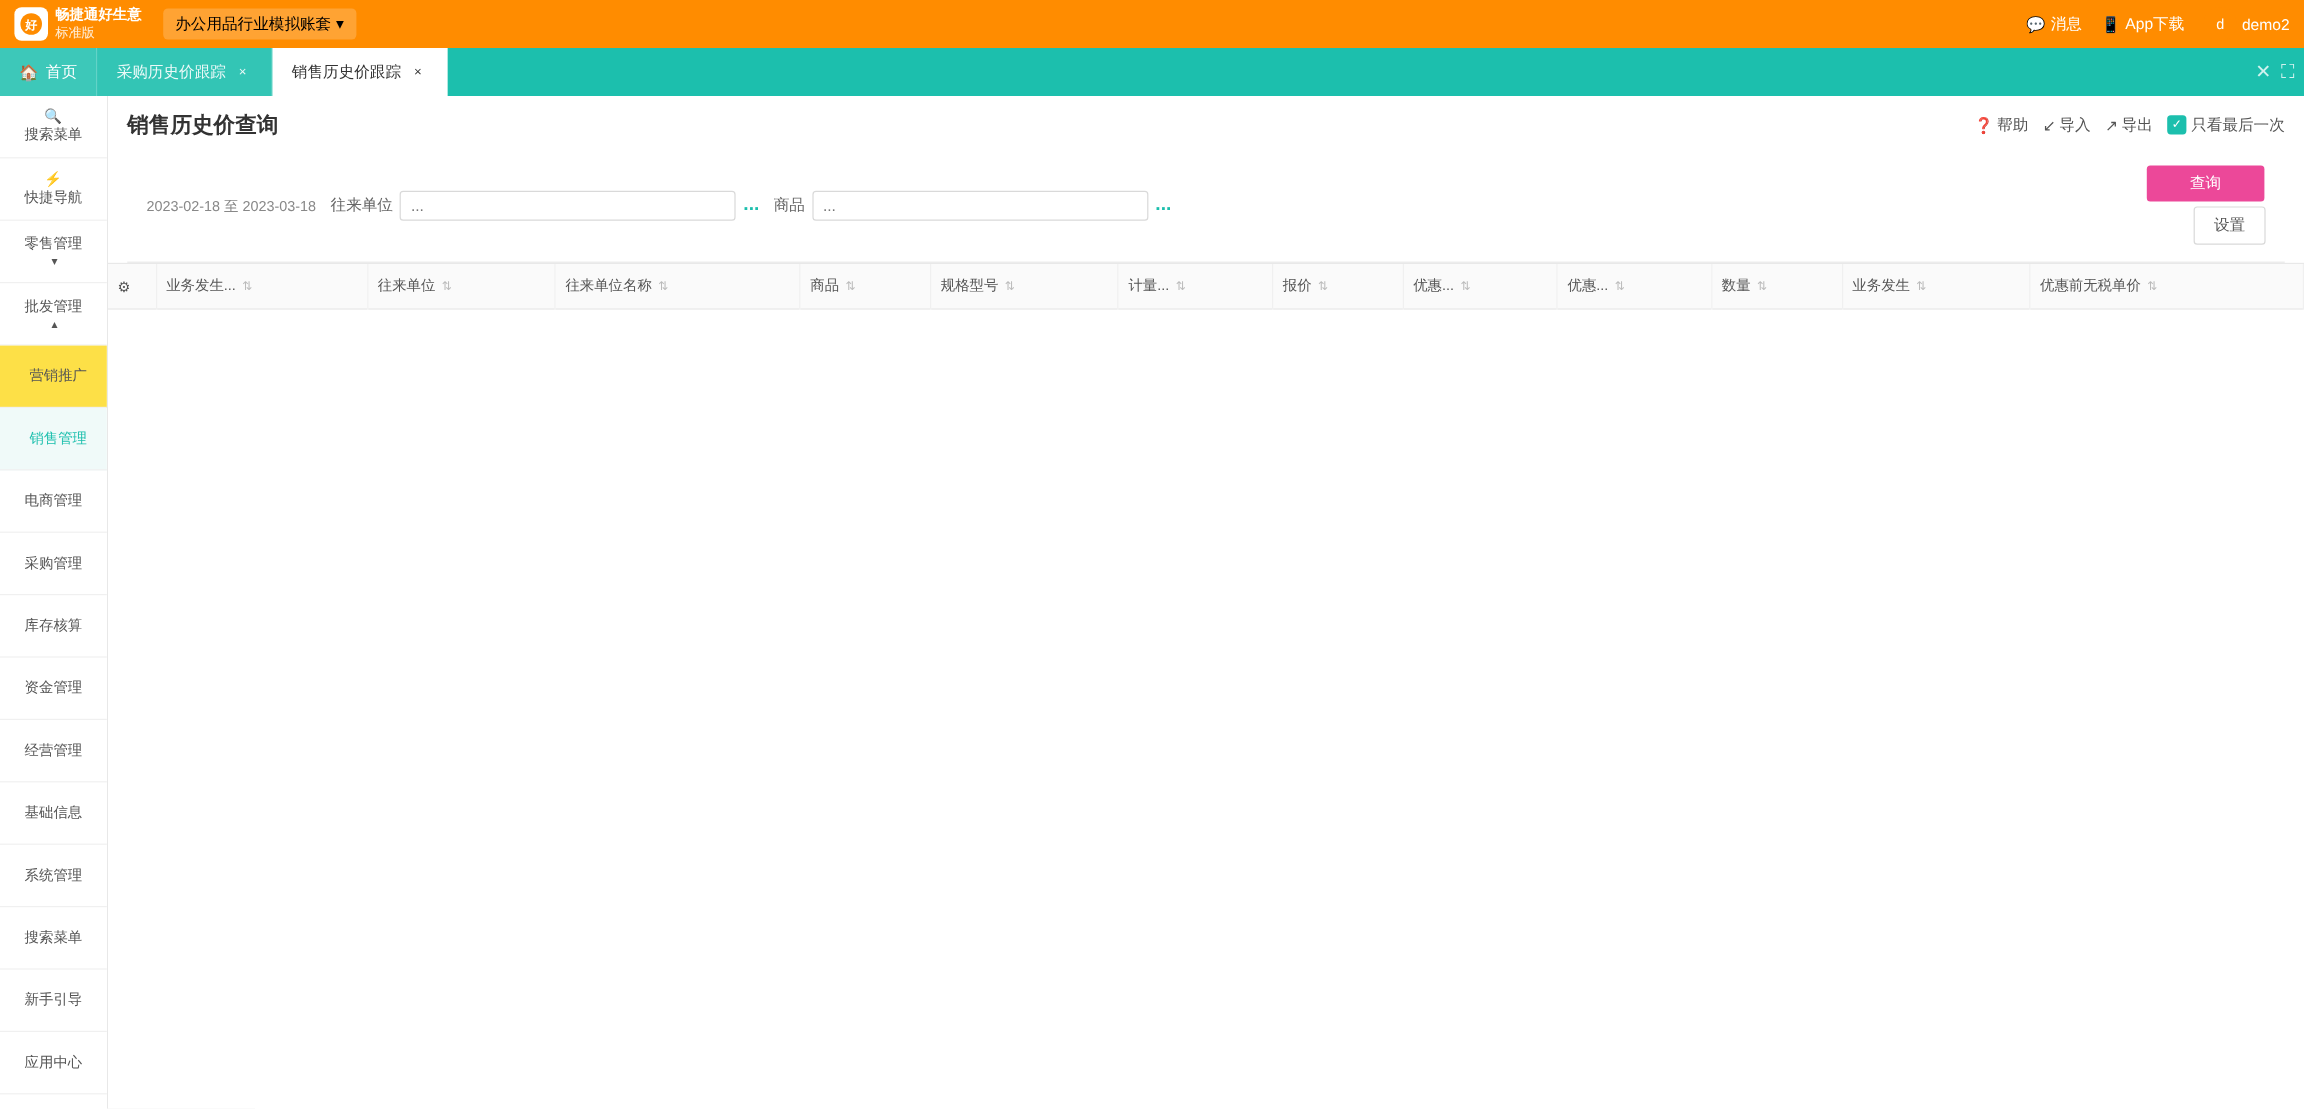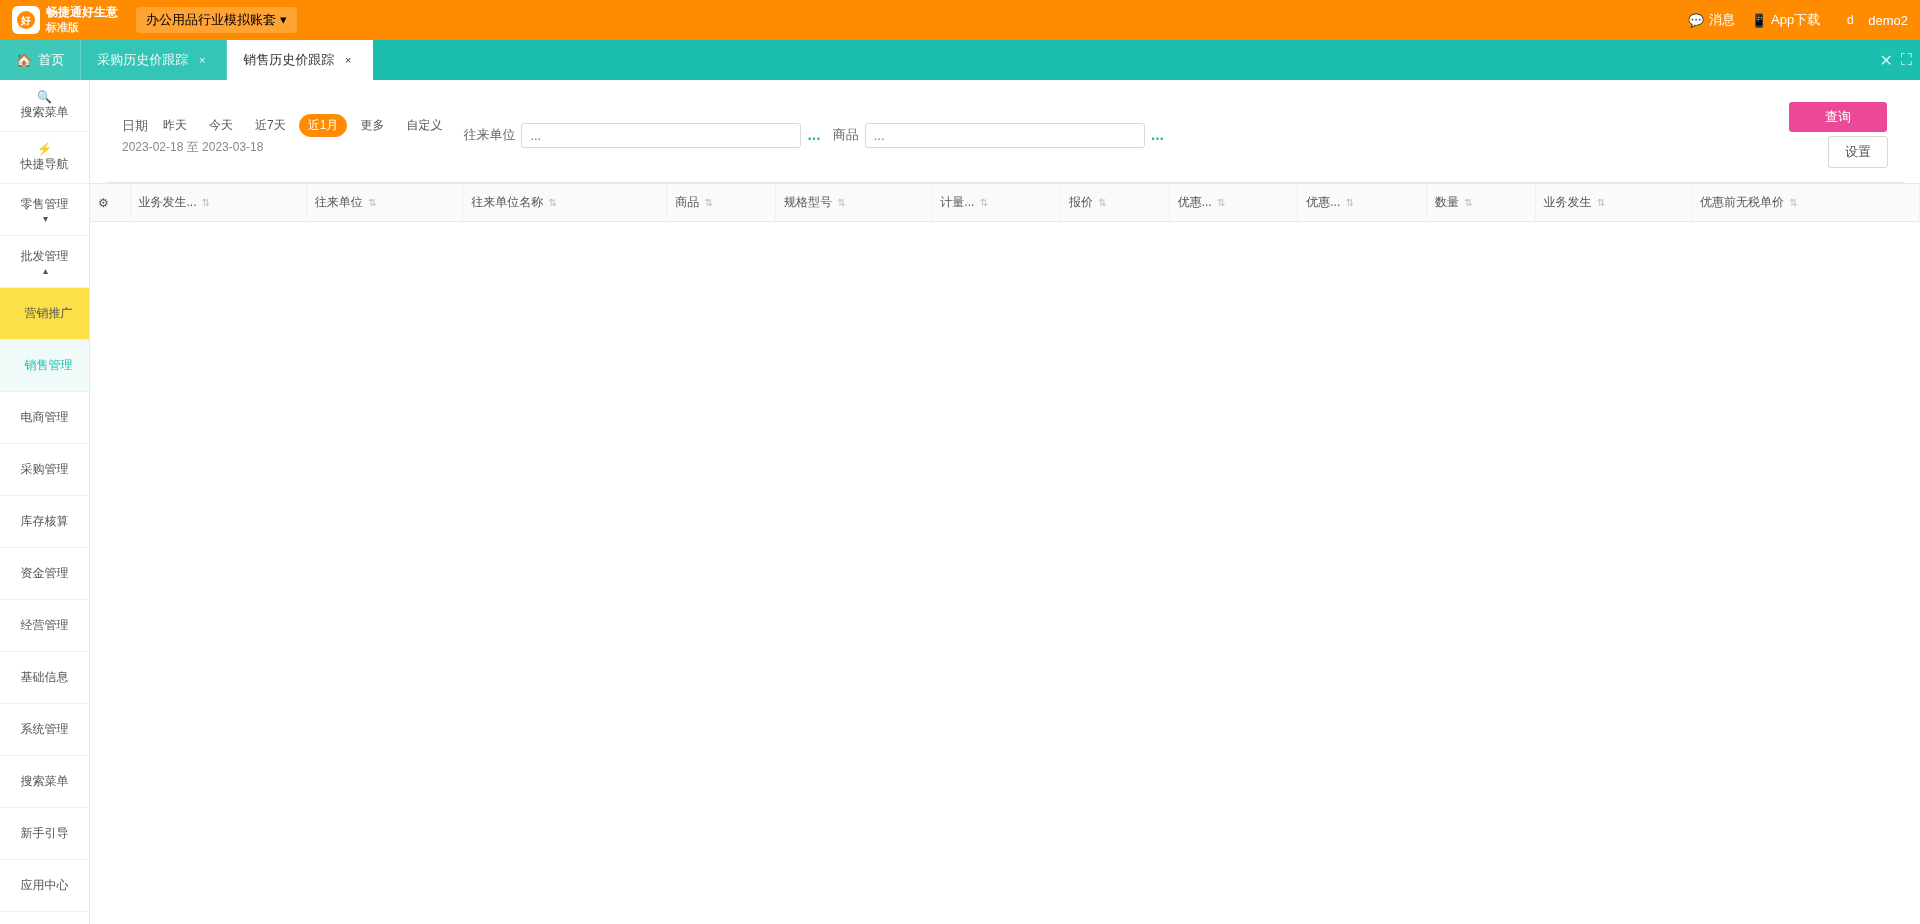--- a/index.html
+++ b/index.html
@@ -17,21 +17,21 @@
       padding: 0 12px;
       color: white;
       justify-content: space-between;
       flex-shrink: 0;
     }
     .top-bar-left { display: flex; align-items: center; gap: 8px; }
     .logo-area { display: flex; align-items: center; gap: 6px; }
     .logo-icon { width: 28px; height: 28px; background: white; border-radius: 6px; display: flex; align-items: center; justify-content: center; }
     .logo-icon svg { width: 22px; height: 22px; }
     .logo-text { font-size: 12px; font-weight: bold; color: white; line-height: 1.2; }
-    .brand-label { font-size: 11px; color: rgba(255,255,255,0.85); font-weight: bold; }
+    .brand-label { font-size: 11px; color: rgba(255,255,255,0.85); }
     .workspace-selector {
       display: flex; align-items: center; gap: 4px;
       background: rgba(255,255,255,0.2); border-radius: 4px;
       padding: 4px 10px; color: #000000; font-size: 13px; cursor: pointer;
       margin-left: 10px;
     }
     .top-bar-right { display: flex; align-items: center; gap: 16px; color: white; font-size: 13px; }
     .top-bar-action { display: flex; align-items: center; gap: 4px; cursor: pointer; }
 
     
@@ -275,34 +275,44 @@
       </div>
       <div class="sidebar-item">
         
       </div>
 
     </div>
 
     <div class="content">
 
       <div class="page-header">
+        <div class="page-title-row">
+          <span class="page-title">销售历史价查询</span>
+          <div class="page-actions">
+            <div class="page-action">
+              <span>❓</span>
+              <span>帮助</span>
+            </div>
+            <div class="page-action">
+              <span>↙</span>
+              <span>导入</span>
+            </div>
+            <div class="page-action">
+              <span>↗</span>
+              <span>导出</span>
+            </div>
+            <div class="only-last-checkbox">
+              <div class="checkbox-teal">✓</div>
+              <span>只看最后一次</span>
+            </div>
+          </div>
+        </div>
 
         <div class="filter-bar">
           <div class="date-filter-col">
-            <div class="filter-group">
-              <span class="filter-label">日期</span>
-              <div class="date-btns">
-                <span class="date-btn">昨天</span>
-                <span class="date-btn">今天</span>
-                <span class="date-btn">近7天</span>
-                <span class="date-btn active">近1月</span>
-                <span class="date-btn">更多</span>
-                <span class="date-btn">自定义</span>
-              </div>
-            </div>
             <div class="date-range">2023-02-18 至 2023-03-18</div>
           </div>
 
           <div class="filter-input-group">
             <span class="filter-label">往来单位</span>
             <input class="filter-input" type="text" placeholder="..." style="">
             <span class="filter-dots">...</span>
           </div>
 
           <div class="filter-input-group">

